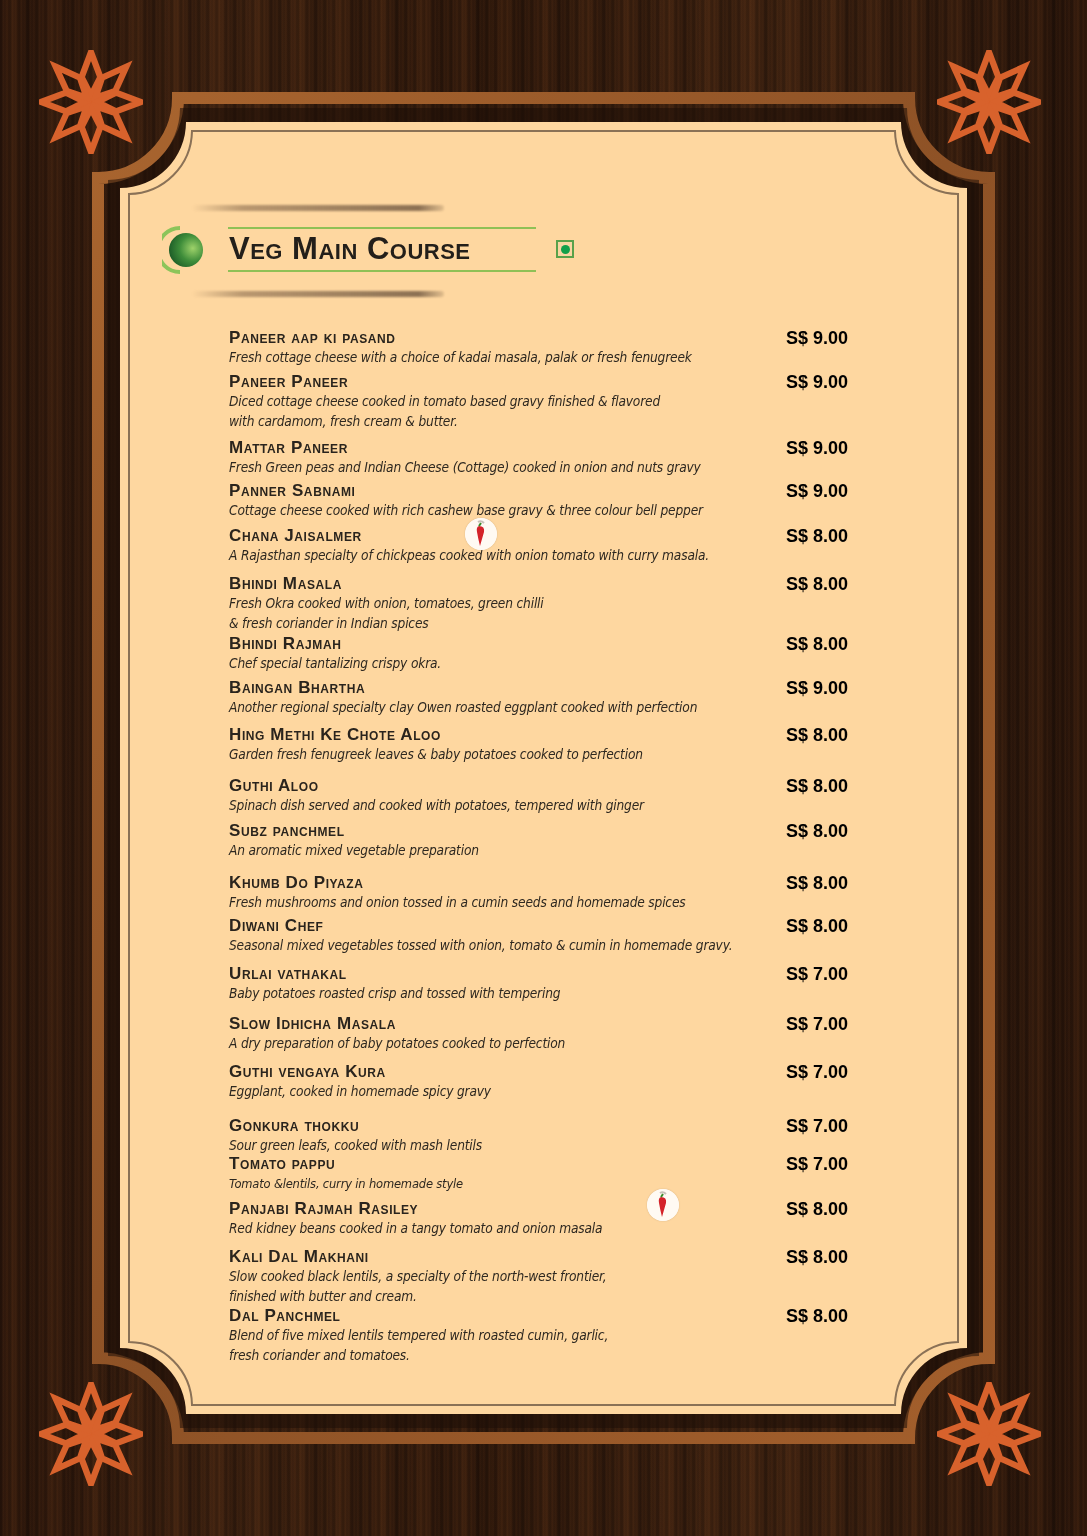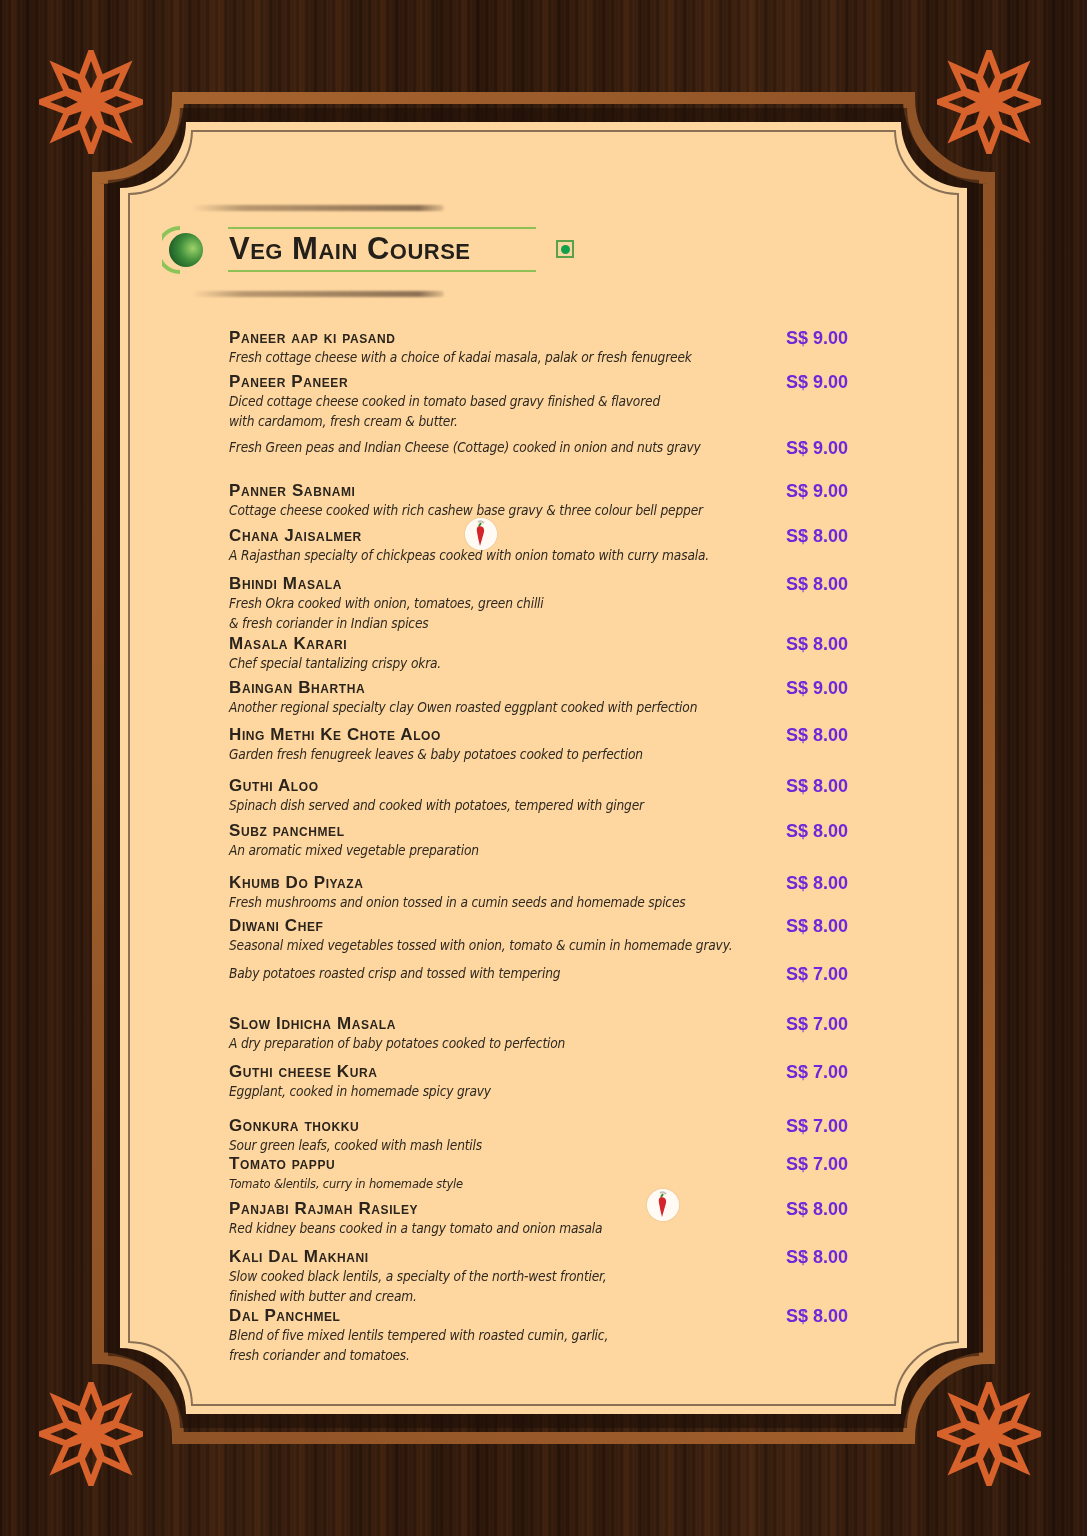--- a/index.html
+++ b/index.html
@@ -46,21 +46,21 @@
       font-family: "Liberation Sans", sans-serif; font-weight: bold; font-variant: small-caps;
       font-size: 17px; color: #2a241d; letter-spacing: 0.6px; line-height: 20px; white-space: nowrap;
     }
     .item .desc {
       font-family: "DejaVu Sans", sans-serif; font-style: italic; font-size: 13.2px;
       color: #2e2820; line-height: 20px; white-space: pre-line; letter-spacing: -0.2px;
       transform: scaleX(0.93); transform-origin: left top; width: 620px;
     }
     .item .price {
       position: absolute; left: 557px; top: 0; font-family: "Liberation Sans", sans-serif;
-      font-weight: bold; font-size: 18px; color: #6d28d9; line-height: 20px; white-space: nowrap;
+      font-weight: bold; font-size: 18px; color: #000000; line-height: 20px; white-space: nowrap;
     }
     .chili {
       position: absolute; width: 32px; height: 32px; border-radius: 50%; background: #fffaf3;
       box-shadow: 0 0 2px rgba(0,0,0,0.15);
     }
   </style>
 </head>
 <body>
 
 <svg class="frame-svg" viewBox="0 0 1087 1536" xmlns="http://www.w3.org/2000/svg">
@@ -162,41 +162,42 @@
     <div class="desc">Fresh cottage cheese with a choice of kadai masala, palak or fresh fenugreek</div>
     <div class="price">S$ 9.00</div>
   </div>
   <div class="item" style="top:372px">
     <div class="name">Paneer Paneer</div>
     <div class="desc">Diced cottage cheese cooked in tomato based gravy finished &amp; flavored
 with cardamom, fresh cream &amp; butter.</div>
     <div class="price">S$ 9.00</div>
   </div>
   <div class="item" style="top:438px">
+    <div class="name">Mattar Paneer</div>
     <div class="desc">Fresh Green peas and Indian Cheese (Cottage) cooked in onion and nuts gravy</div>
     <div class="price">S$ 9.00</div>
   </div>
   <div class="item" style="top:481px">
     <div class="name">Panner Sabnami</div>
     <div class="desc">Cottage cheese cooked with rich cashew base gravy &amp; three colour bell pepper</div>
     <div class="price">S$ 9.00</div>
   </div>
   <div class="item" style="top:526px">
     <div class="name">Chana Jaisalmer</div>
     <div class="desc">A Rajasthan specialty of chickpeas cooked with onion tomato with curry masala.</div>
     <div class="price">S$ 8.00</div>
   </div>
   <div class="item" style="top:574px">
     <div class="name">Bhindi Masala</div>
     <div class="desc">Fresh Okra cooked with onion, tomatoes, green chilli
 &amp; fresh coriander in Indian spices</div>
     <div class="price">S$ 8.00</div>
   </div>
   <div class="item" style="top:634px">
-    <div class="name">Masala Karari</div>
+    <div class="name">Bhindi Rajmah</div>
     <div class="desc">Chef special tantalizing  crispy okra.</div>
     <div class="price">S$ 8.00</div>
   </div>
   <div class="item" style="top:678px">
     <div class="name">Baingan Bhartha</div>
     <div class="desc">Another regional specialty clay Owen roasted eggplant cooked with perfection</div>
     <div class="price">S$ 9.00</div>
   </div>
   <div class="item" style="top:725px">
     <div class="name">Hing Methi Ke Chote Aloo</div>
@@ -217,30 +218,31 @@
     <div class="name">Khumb Do Piyaza</div>
     <div class="desc">Fresh mushrooms and onion tossed in a cumin seeds and homemade spices</div>
     <div class="price">S$ 8.00</div>
   </div>
   <div class="item" style="top:916px">
     <div class="name">Diwani Chef</div>
     <div class="desc">Seasonal mixed vegetables tossed with onion, tomato &amp; cumin in homemade gravy.</div>
     <div class="price">S$ 8.00</div>
   </div>
   <div class="item" style="top:964px">
+    <div class="name">Urlai vathakal</div>
     <div class="desc">Baby potatoes roasted crisp and tossed with tempering</div>
     <div class="price">S$ 7.00</div>
   </div>
   <div class="item" style="top:1014px">
     <div class="name">Slow Idhicha Masala</div>
     <div class="desc">A dry preparation of baby potatoes cooked to perfection</div>
     <div class="price">S$ 7.00</div>
   </div>
   <div class="item" style="top:1062px">
-    <div class="name">Guthi cheese Kura</div>
+    <div class="name">Guthi vengaya Kura</div>
     <div class="desc">Eggplant, cooked in homemade spicy gravy</div>
     <div class="price">S$ 7.00</div>
   </div>
   <div class="item" style="top:1116px">
     <div class="name">Gonkura thokku</div>
     <div class="desc">Sour green leafs, cooked with mash lentils</div>
     <div class="price">S$ 7.00</div>
   </div>
   <div class="item" style="top:1154px">
     <div class="name">Tomato pappu</div>

